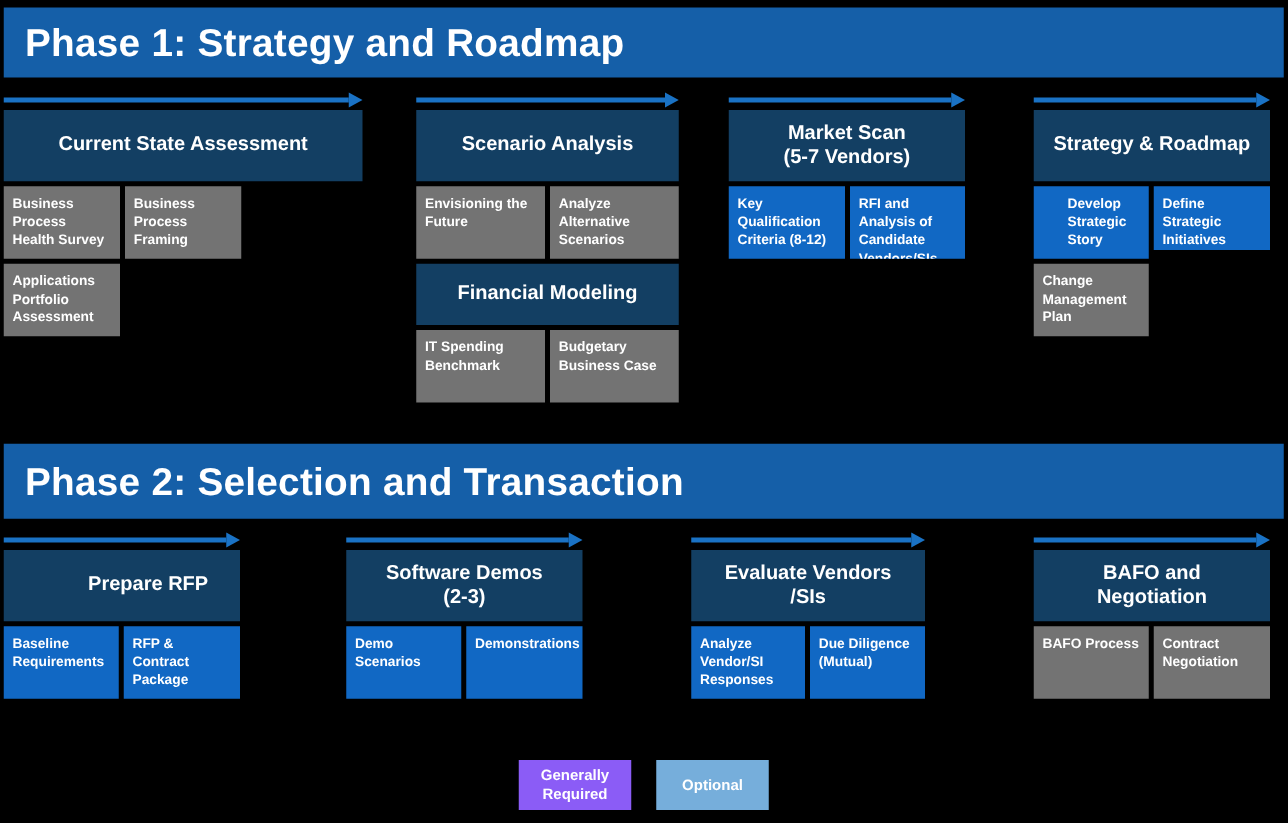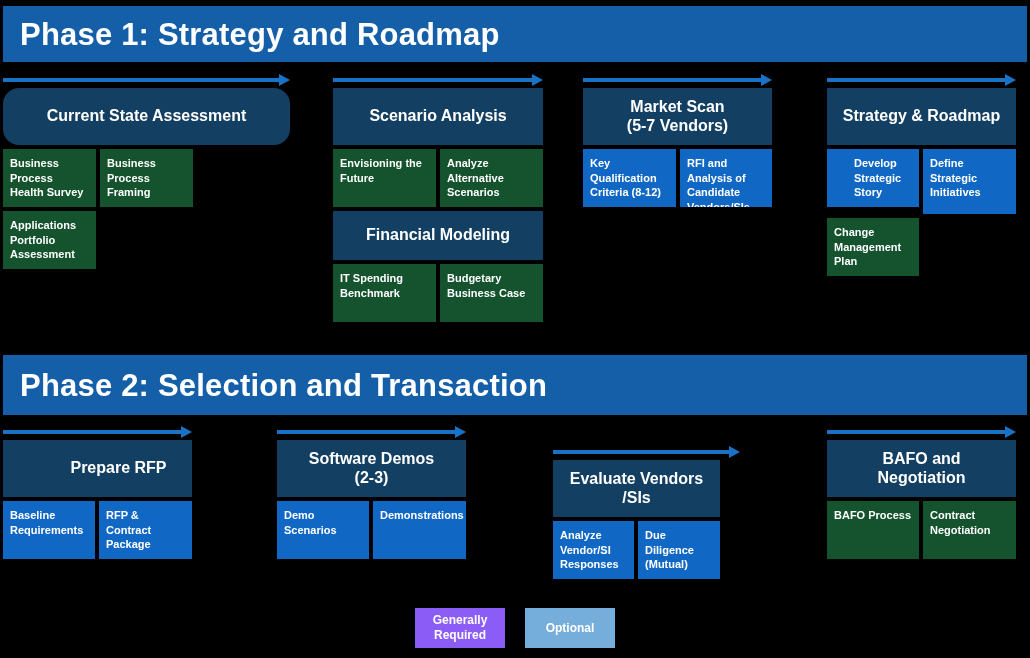--- a/index.html
+++ b/index.html
@@ -91,21 +91,21 @@
   .sub-box {
     color: #ffffff;
     font-size: 11px;
     font-weight: bold;
     line-height: 1.32;
     box-sizing: border-box;
     padding: 7px 7px 6px 7px;
     overflow: hidden;
   }
   .sub-box.required { background: #1168C4; }
-  .sub-box.optional { background: #14532d; }
+  .sub-box.optional { background: #737373; }
 
   
   .legend {
     position: absolute;
     display: flex;
     gap: 4px;
   }
   .legend-item {
     color: #ffffff;
     font-size: 12px;
@@ -128,21 +128,21 @@
 
   <div class="phase-banner" style="top:6px; height:56px;">
     <span class="phase-title">Phase 1: Strategy and Roadmap</span>
   </div>
 
   <div class="col" style="left:3px; top:74px; width:287px;">
     <div class="arrow">
       <div class="shaft" style="width:276px;"></div>
       <div class="head" style="left:276px;"></div>
     </div>
-    <div class="hdr-box" style="height:57px; margin-top:2px;border-radius:16px;">Current State Assessment</div>
+    <div class="hdr-box" style="height:57px; margin-top:2px;">Current State Assessment</div>
     <div class="sub-row">
       <div class="sub-box optional" style="width:93px; height:58px;">Business Process Health Survey</div>
       <div class="sub-box optional" style="width:93px; height:58px;">Business Process Framing</div>
     </div>
     <div class="sub-row">
       <div class="sub-box optional" style="width:93px; height:58px;">Applications Portfolio Assessment</div>
     </div>
   </div>
 
   <div class="col" style="left:333px; top:74px; width:210px;">
@@ -178,21 +178,21 @@
   </div>
 
   <div class="col" style="left:827px; top:74px; width:189px;">
     <div class="arrow">
       <div class="shaft" style="width:178px;"></div>
       <div class="head" style="left:178px;"></div>
     </div>
     <div class="hdr-box" style="height:57px; margin-top:2px;">Strategy &amp; Roadmap</div>
     <div class="sub-row">
       <div class="sub-box required" style="width:92px; height:58px;padding-left:27px;">Develop Strategic Story</div>
-      <div class="sub-box required" style="width:93px; height:65px;">Define Strategic Initiatives</div>
+      <div class="sub-box required" style="width:93px; height:51px;">Define Strategic Initiatives</div>
     </div>
     <div class="sub-row">
       <div class="sub-box optional" style="width:92px; height:58px;">Change Management Plan</div>
     </div>
   </div>
 
   <div class="phase-banner" style="top:355px; height:60px;">
     <span class="phase-title">Phase 2: Selection and Transaction</span>
   </div>
 
@@ -216,21 +216,21 @@
     <div class="hdr-box" style="height:57px; margin-top:2px; flex-direction:column;">
       <span>Software Demos</span>
       <span>(2-3)</span>
     </div>
     <div class="sub-row">
       <div class="sub-box required" style="width:92px; height:58px;">Demo Scenarios</div>
       <div class="sub-box required" style="width:93px; height:58px;">Demonstrations</div>
     </div>
   </div>
 
-  <div class="col" style="left:553px; top:446px; width:167px;">
+  <div class="col" style="left:553px; top:426px; width:187px;">
     <div class="arrow">
       <div class="shaft" style="width:176px;"></div>
       <div class="head" style="left:176px;"></div>
     </div>
     <div class="hdr-box" style="height:57px; margin-top:2px; flex-direction:column;">
       <span>Evaluate Vendors</span>
       <span>/SIs</span>
     </div>
     <div class="sub-row">
       <div class="sub-box required" style="width:91px; height:58px;">Analyze Vendor/SI Responses</div>

